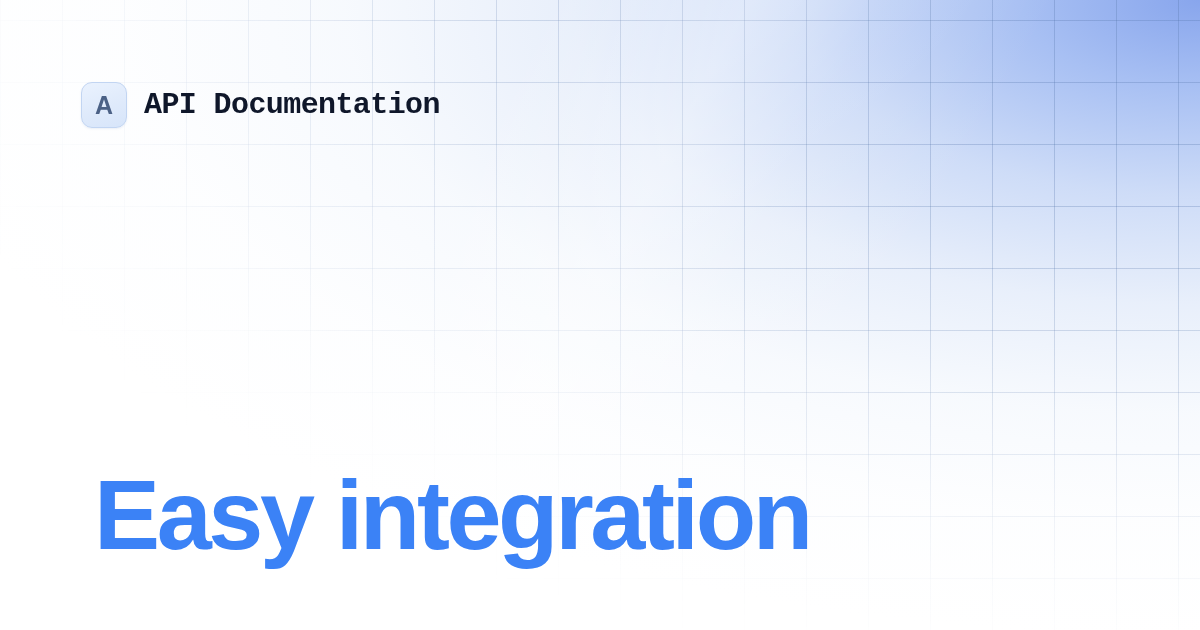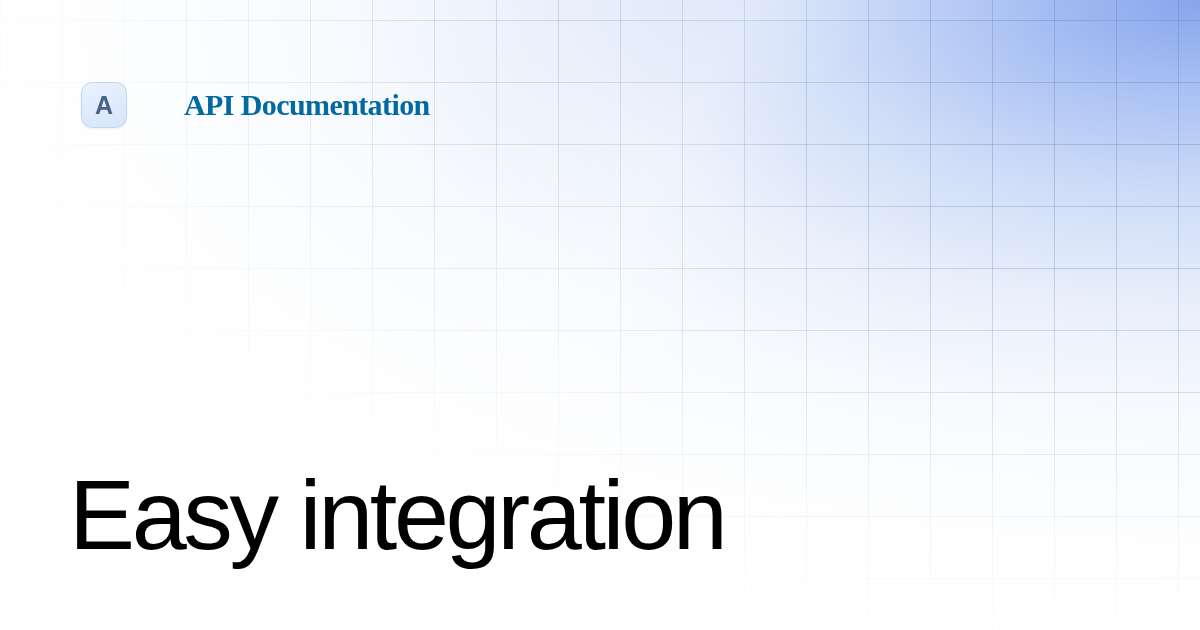--- a/index.html
+++ b/index.html
@@ -119,41 +119,40 @@
   .brand-badge-letter {
     font-family:"Liberation Sans", sans-serif;
     font-size:25px;
     font-weight:700;
     line-height:1;
     color:#4b6186;
     letter-spacing:-0.2px;
   }
 
   .brand-title {
-    font-family:Liberation Serif, serif;
+    font-family:Liberation Mono, monospace;
     font-size:30px;
     font-weight:700;
     line-height:1;
-    color:#0369a1;
+    color:#0f172a;
     letter-spacing:-0.6px;
     white-space:nowrap;
-    margin-left:40px;
   }
 
   
 
   .headline {
     position:absolute;
-    left:69px;
+    left:94px;
     bottom:66px;
     font-family:"Liberation Sans", sans-serif;
     font-size:99px;
-    font-weight:400;
+    font-weight:700;
     line-height:1;
-    color:#000000;
+    color:#3b82f6;
     letter-spacing:-3.4px;
     white-space:nowrap;
   }
 </style>
 </head>
 <body>
 
 <div class="og-canvas">
 
   <div class="bg-gradient"></div>

